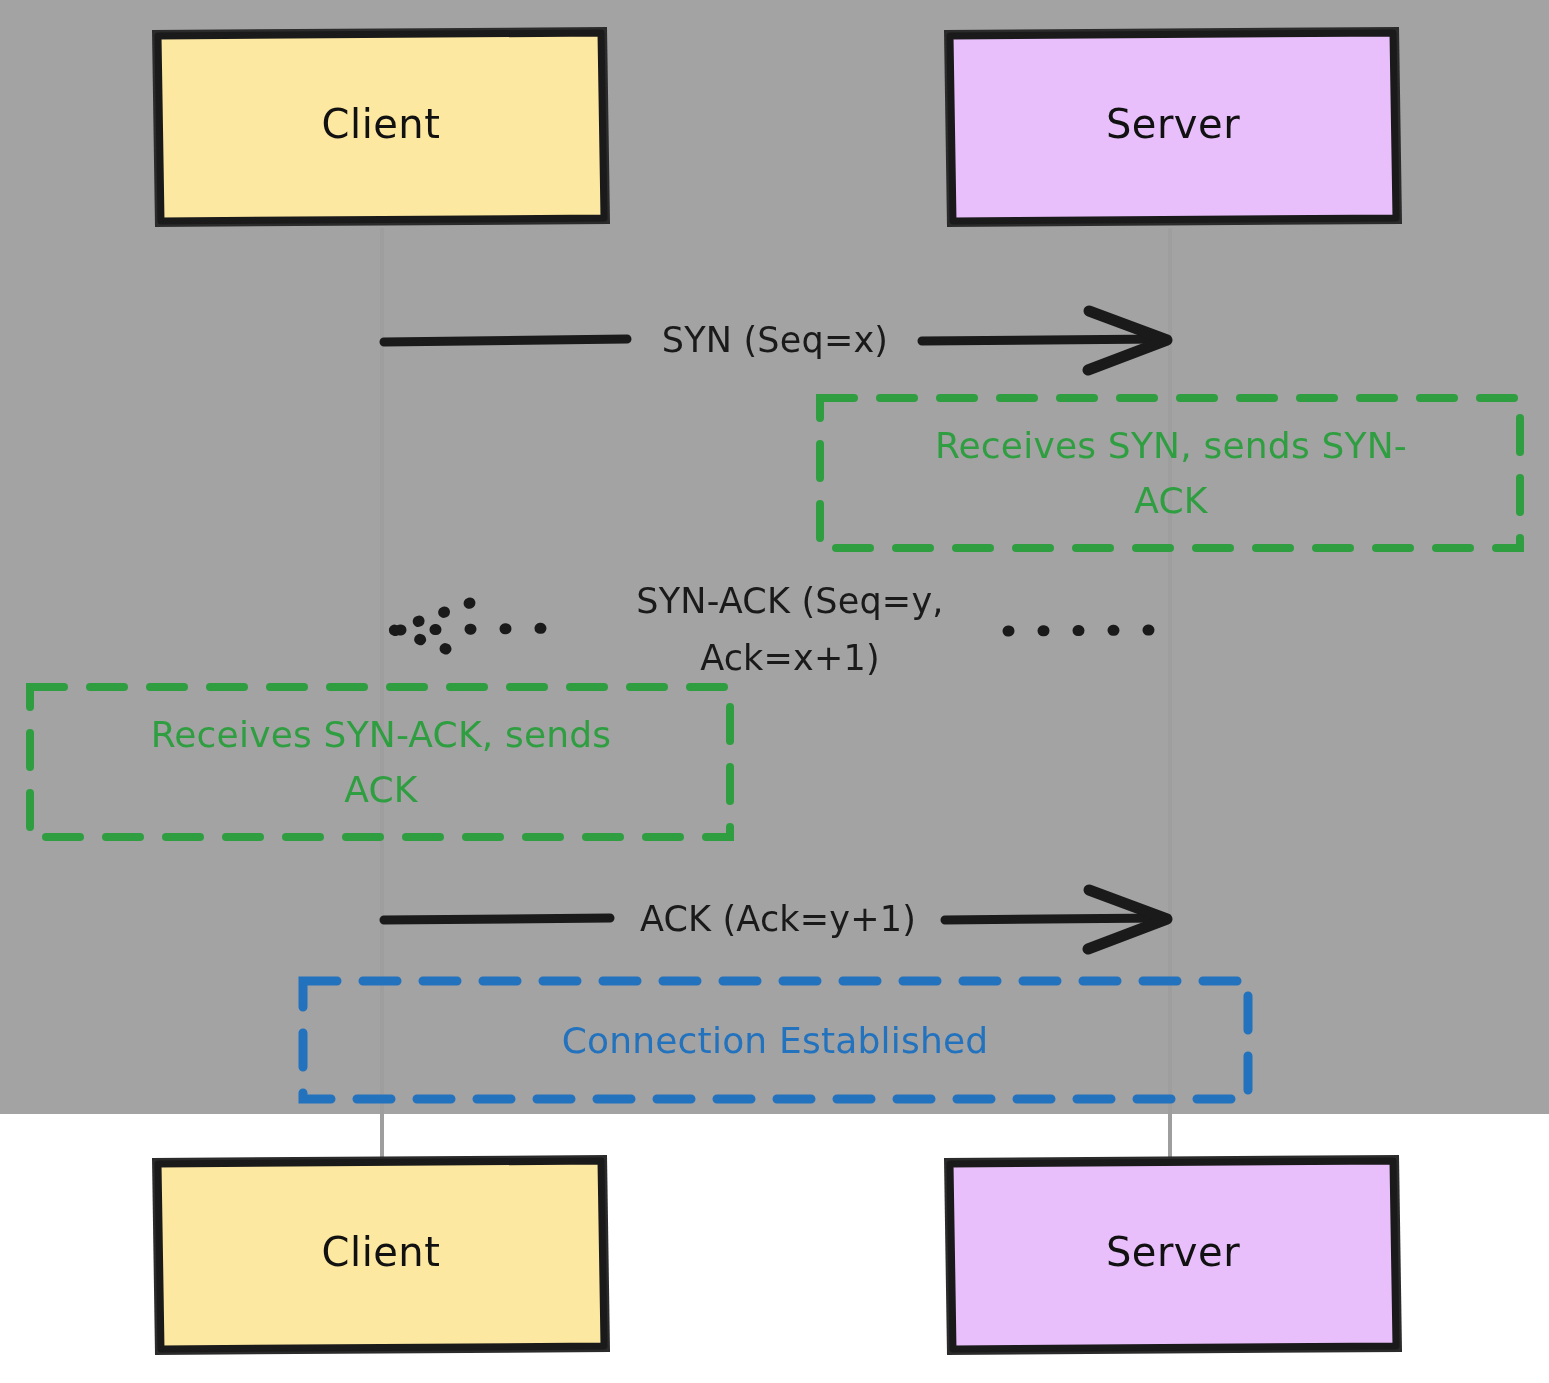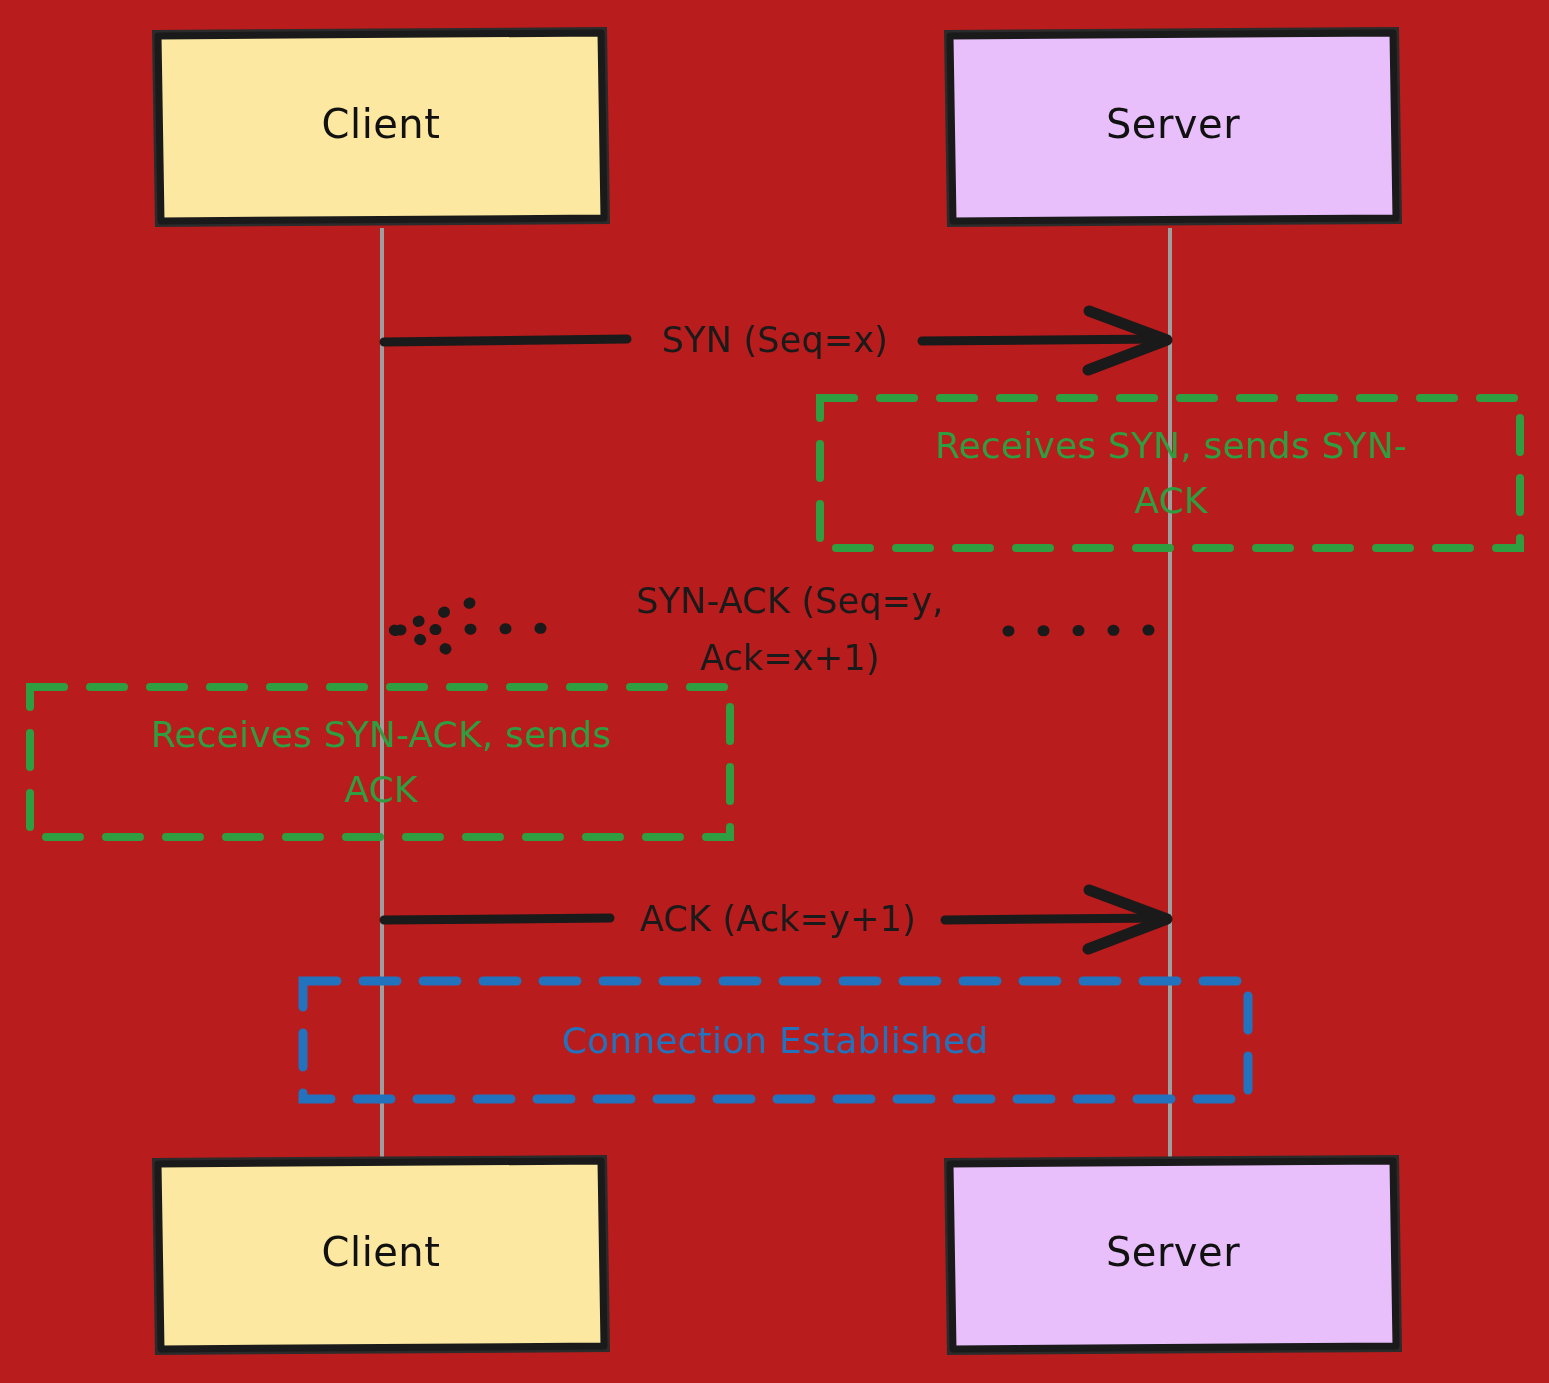--- a/index.html
+++ b/index.html
@@ -9,22 +9,22 @@
   }
   body {
     width: 1549px;
     height: 1383px;
     font-family: "DejaVu Sans", sans-serif;
     overflow: hidden;
   }
   #diagram-root {
     position: relative;
     width: 1549px;
-    height: 1383px;
-    background: #b91c1c;
+    height: 1114px;
+    background: #a3a3a3;
   }
   svg.canvas {
     position: absolute;
     top: 0;
     left: 0;
     width: 1549px;
     height: 1383px;
   }
   .participant-label {
     font-family: "DejaVu Sans", sans-serif;

